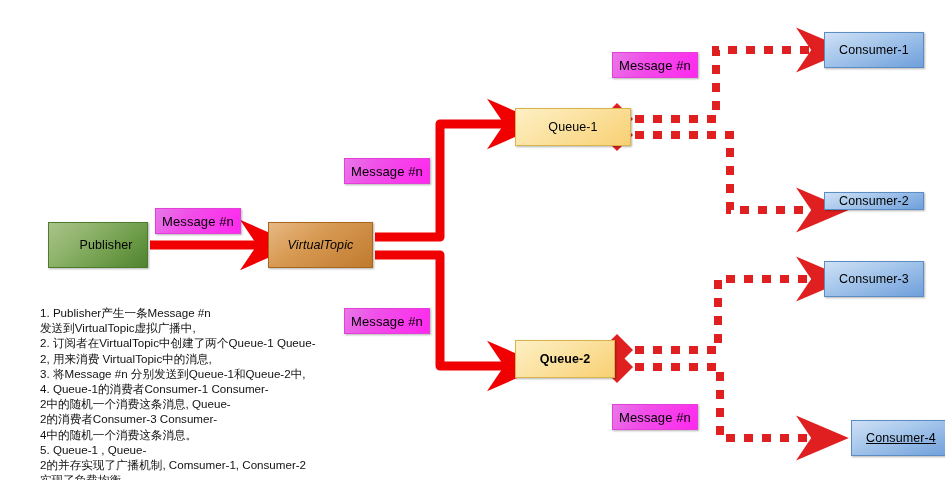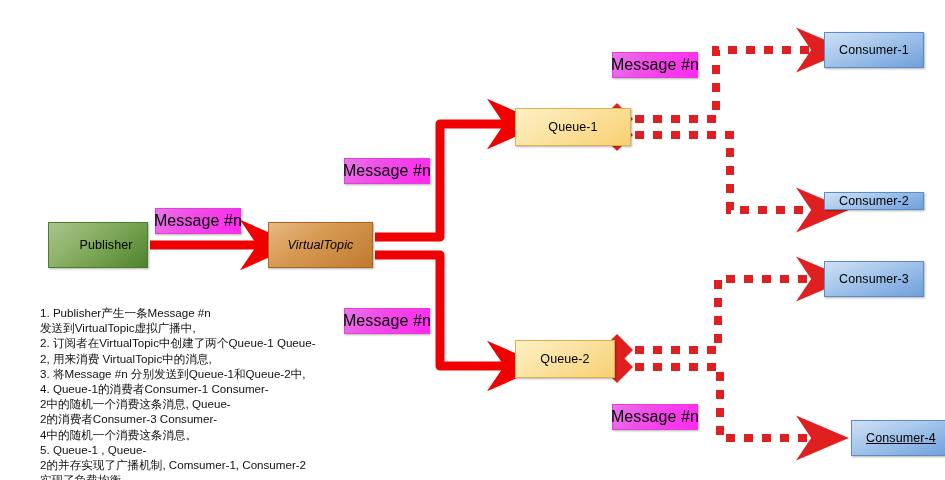--- a/index.html
+++ b/index.html
@@ -52,21 +52,21 @@
     background: linear-gradient(150deg, #fdf0c4 0%, #fbe2a1 45%, #f8d073 100%);
     border: 1px solid #d8b44a;
   }
   .node-consumer {
     background: linear-gradient(160deg, #cfe0f5 0%, #a8c8ec 40%, #6f9fdb 100%);
     border: 1px solid #5b8cc4;
   }
   .node-message {
     background: linear-gradient(120deg, #e878e8 0%, #f050e8 35%, #ff28ef 100%);
     border: 1px solid #e43fd8;
-    font-size: 16px;
+    font-size: 13px;
   }
   #notes {
     position: absolute;
     left: 40px;
     top: 305px;
     width: 330px;
     font-size: 11.6px;
     line-height: 15.2px;
     color: #111111;
     z-index: 6;
@@ -125,21 +125,21 @@
   </div>
 
   <div class="node node-topic" style="left:268px; top:222px; width:105px; height:46px;">
     <span>VirtualTopic</span>
   </div>
 
   <div class="node node-queue" style="left:515px; top:108px; width:116px; height:38px;">
     <span>Queue-1</span>
   </div>
 
-  <div class="node node-queue" style="left:515px; top:340px; width:100px; height:38px;">
+  <div class="node node-queue" style="left:515px; top:340px; width:100px; height:38px;font-weight:bold;">
     <span>Queue-2</span>
   </div>
 
   <div class="node node-consumer" style="left:824px; top:32px; width:100px; height:36px;">
     <span>Consumer-1</span>
   </div>
 
   <div class="node node-consumer" style="left:824px; top:192px; width:100px; height:18px;">
     <span>Consumer-2</span>
   </div>

